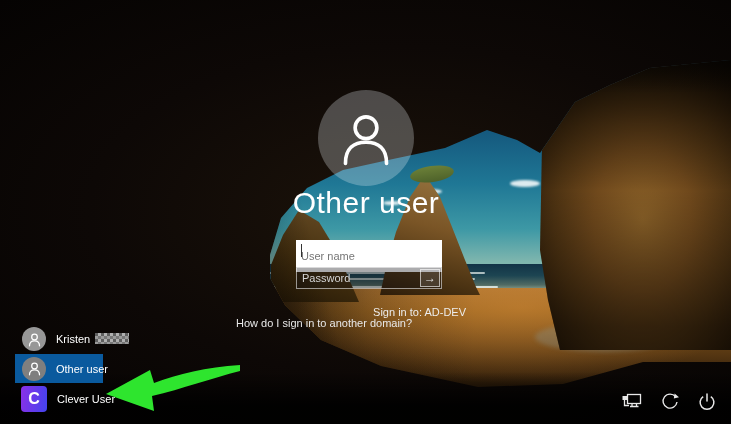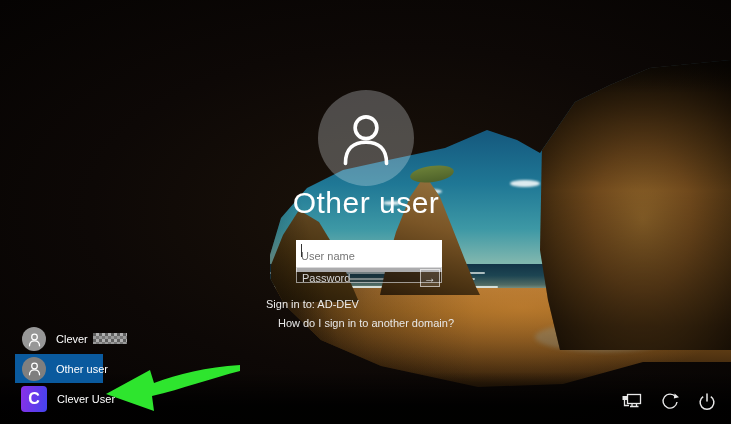--- a/index.html
+++ b/index.html
@@ -55,32 +55,32 @@
   
   .avatar-big{position:absolute;left:318px;top:90px;width:96px;height:96px;border-radius:50%;
     background:rgba(235,240,245,0.28);z-index:10;display:flex;align-items:center;justify-content:center;}
   .login-title{position:absolute;left:246px;top:186px;width:240px;text-align:center;z-index:10;
     color:#fff;font-size:30px;font-weight:300;letter-spacing:0.5px;}
   .username-input{position:absolute;left:296px;top:240px;width:146px;height:21px;z-index:10;
     border:none;background:#ffffff;color:#222;font-size:11px;padding:16px 5px;outline:none;
     font-family:"Liberation Sans",sans-serif;}
   .username-input::placeholder{color:#767676;}
   .caret{position:absolute;left:301px;top:244px;width:1px;height:13px;background:#333;z-index:11;}
-  .password-wrap{position:absolute;left:296px;top:267px;width:146px;height:16px;z-index:10;
+  .password-wrap{position:absolute;left:296px;top:267px;width:146px;height:22px;z-index:10;
     border:1px solid rgba(255,255,255,0.55);background:rgba(14,14,20,0.35);}
   .password-input{position:absolute;left:0;top:0;width:120px;height:20px;border:none;background:transparent;
     color:#fff;font-size:11px;padding:0 5px;outline:none;font-family:"Liberation Sans",sans-serif;}
   .password-input::placeholder{color:#d6d6d6;}
   .submit-btn{position:absolute;right:1px;top:1px;width:20px;height:18px;
     border:1px solid rgba(255,255,255,0.6);background:rgba(255,255,255,0.12);
     color:#e4e4e4;font-size:12px;line-height:16px;text-align:center;padding:0;cursor:pointer;
     font-family:"Liberation Sans",sans-serif;}
-  .signin-to{position:absolute;left:266px;top:298px;width:200px;text-align:left;z-index:10;
+  .signin-to{position:absolute;left:266px;top:306px;width:200px;text-align:right;z-index:10;
     color:#ededed;font-size:11px;}
-  .domain-help{position:absolute;left:236px;top:317px;width:260px;text-align:center;z-index:10;
+  .domain-help{position:absolute;left:236px;top:317px;width:260px;z-index:10;
     color:#e8e8e8;font-size:11px;cursor:pointer;}
 
   
   .user-row{position:absolute;display:flex;align-items:center;z-index:10;cursor:pointer;}
   .row-kristen{left:15px;top:325px;width:130px;height:28px;padding-left:7px;}
   .row-other{left:15px;top:354px;width:88px;height:29px;padding-left:7px;background:#0a5a9e;}
   .row-clever{left:15px;top:385px;width:130px;height:28px;padding-left:6px;}
   .avatar-sm{width:24px;height:24px;border-radius:50%;background:#979797;
     display:flex;align-items:center;justify-content:center;flex:0 0 24px;}
   .row-other .avatar-sm{background:#7f7f7f;}
@@ -143,21 +143,21 @@
   <div class="signin-to">Sign in to: AD-DEV</div>
   <div class="domain-help">How do I sign in to another domain?</div>
 
   <div class="user-row row-kristen">
     <span class="avatar-sm">
       <svg width="15" height="15" viewBox="0 0 48 48">
         <circle cx="24" cy="16" r="9" fill="none" stroke="#ffffff" stroke-width="4"></circle>
         <path d="M8 44 C8 33 15 28 24 28 C33 28 40 33 40 44" fill="none" stroke="#ffffff" stroke-width="4" stroke-linecap="round"></path>
       </svg>
     </span>
-    <span class="user-label"><span>Clever</span><span class="redacted"></span></span>
+    <span class="user-label"><span>Kristen</span><span class="redacted"></span></span>
   </div>
 
   <div class="user-row row-other">
     <span class="avatar-sm">
       <svg width="15" height="15" viewBox="0 0 48 48">
         <circle cx="24" cy="16" r="9" fill="none" stroke="#ffffff" stroke-width="4"></circle>
         <path d="M8 44 C8 33 15 28 24 28 C33 28 40 33 40 44" fill="none" stroke="#ffffff" stroke-width="4" stroke-linecap="round"></path>
       </svg>
     </span>
     <span class="user-label">Other user</span>

